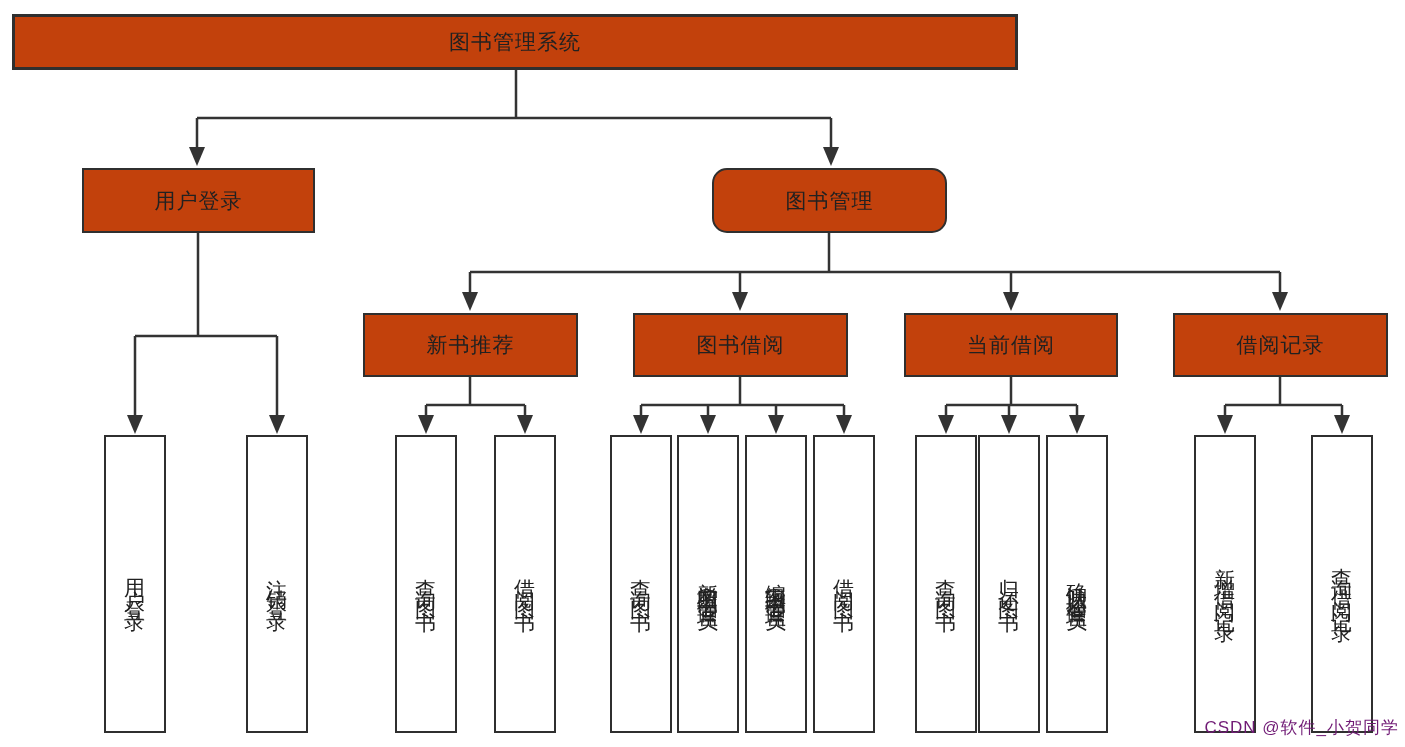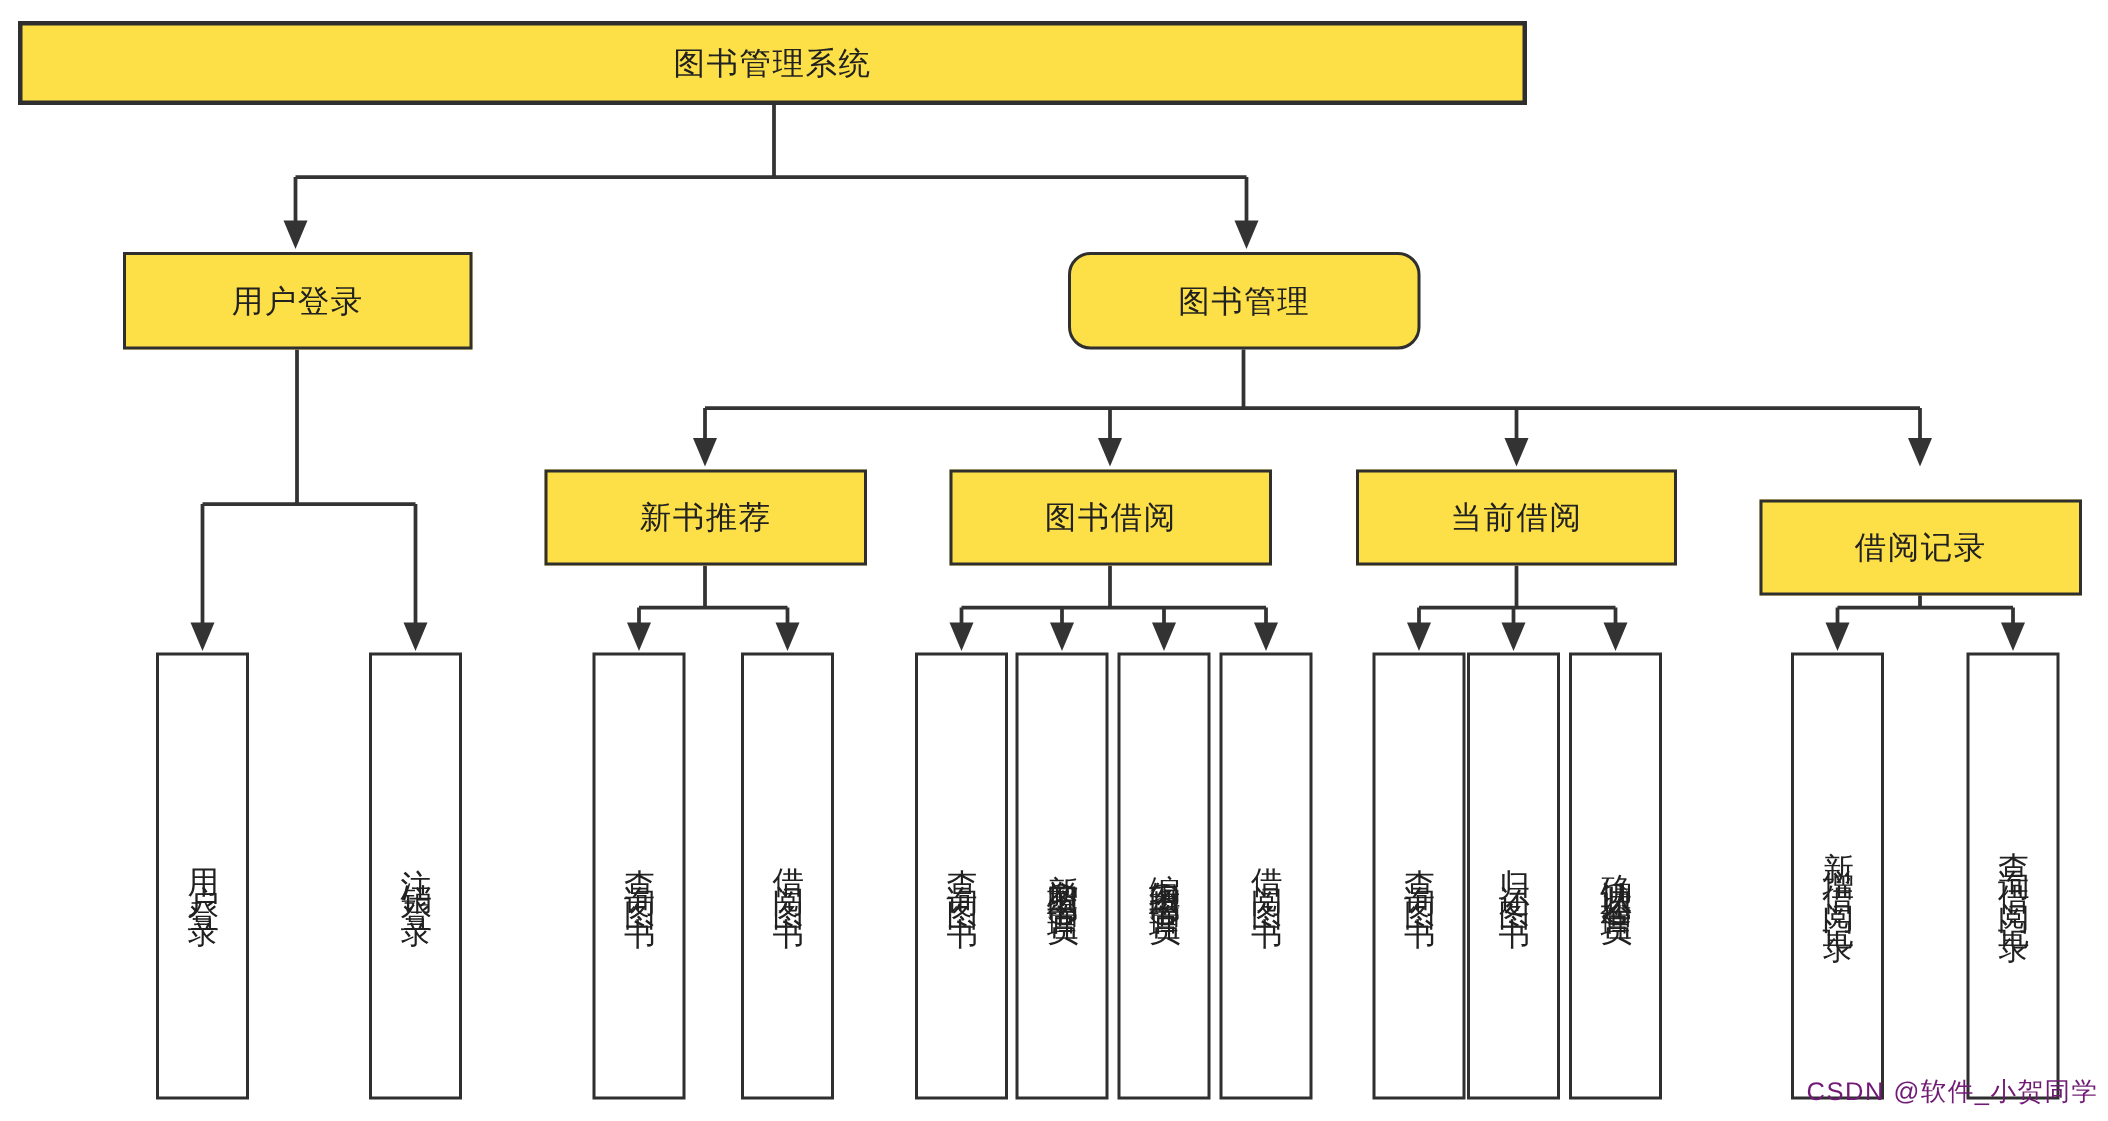--- a/index.html
+++ b/index.html
@@ -20,21 +20,21 @@
     position: absolute;
     left: 0;
     top: 0;
     width: 1405px;
     height: 747px;
   }
   .node {
     position: absolute;
     box-sizing: border-box;
     border: 2px solid #2f2f2f;
-    background: #fde047;
+    background: #c2410c;
     display: flex;
     align-items: center;
     justify-content: center;
     font-size: 21px;
     letter-spacing: 1px;
     color: #212121;
   }
   .node.root {
     left: 12px; top: 14px; width: 1006px; height: 56px;
     border-width: 3px;
@@ -123,21 +123,21 @@
 
   <div class="node lvl3" style="left:363px;">
     <span>新书推荐</span>
   </div>
   <div class="node lvl3" style="left:633px;">
     <span>图书借阅</span>
   </div>
   <div class="node lvl3" style="left:904px;width:214px;">
     <span>当前借阅</span>
   </div>
-  <div class="node lvl3" style="left:1173px;margin-top:20px;">
+  <div class="node lvl3" style="left:1173px;">
     <span>借阅记录</span>
   </div>
 
   <div class="leaf" style="left:104px;">
     <span>用户登录</span>
   </div>
   <div class="leaf" style="left:246px;">
     <span>注销登录</span>
   </div>
 

